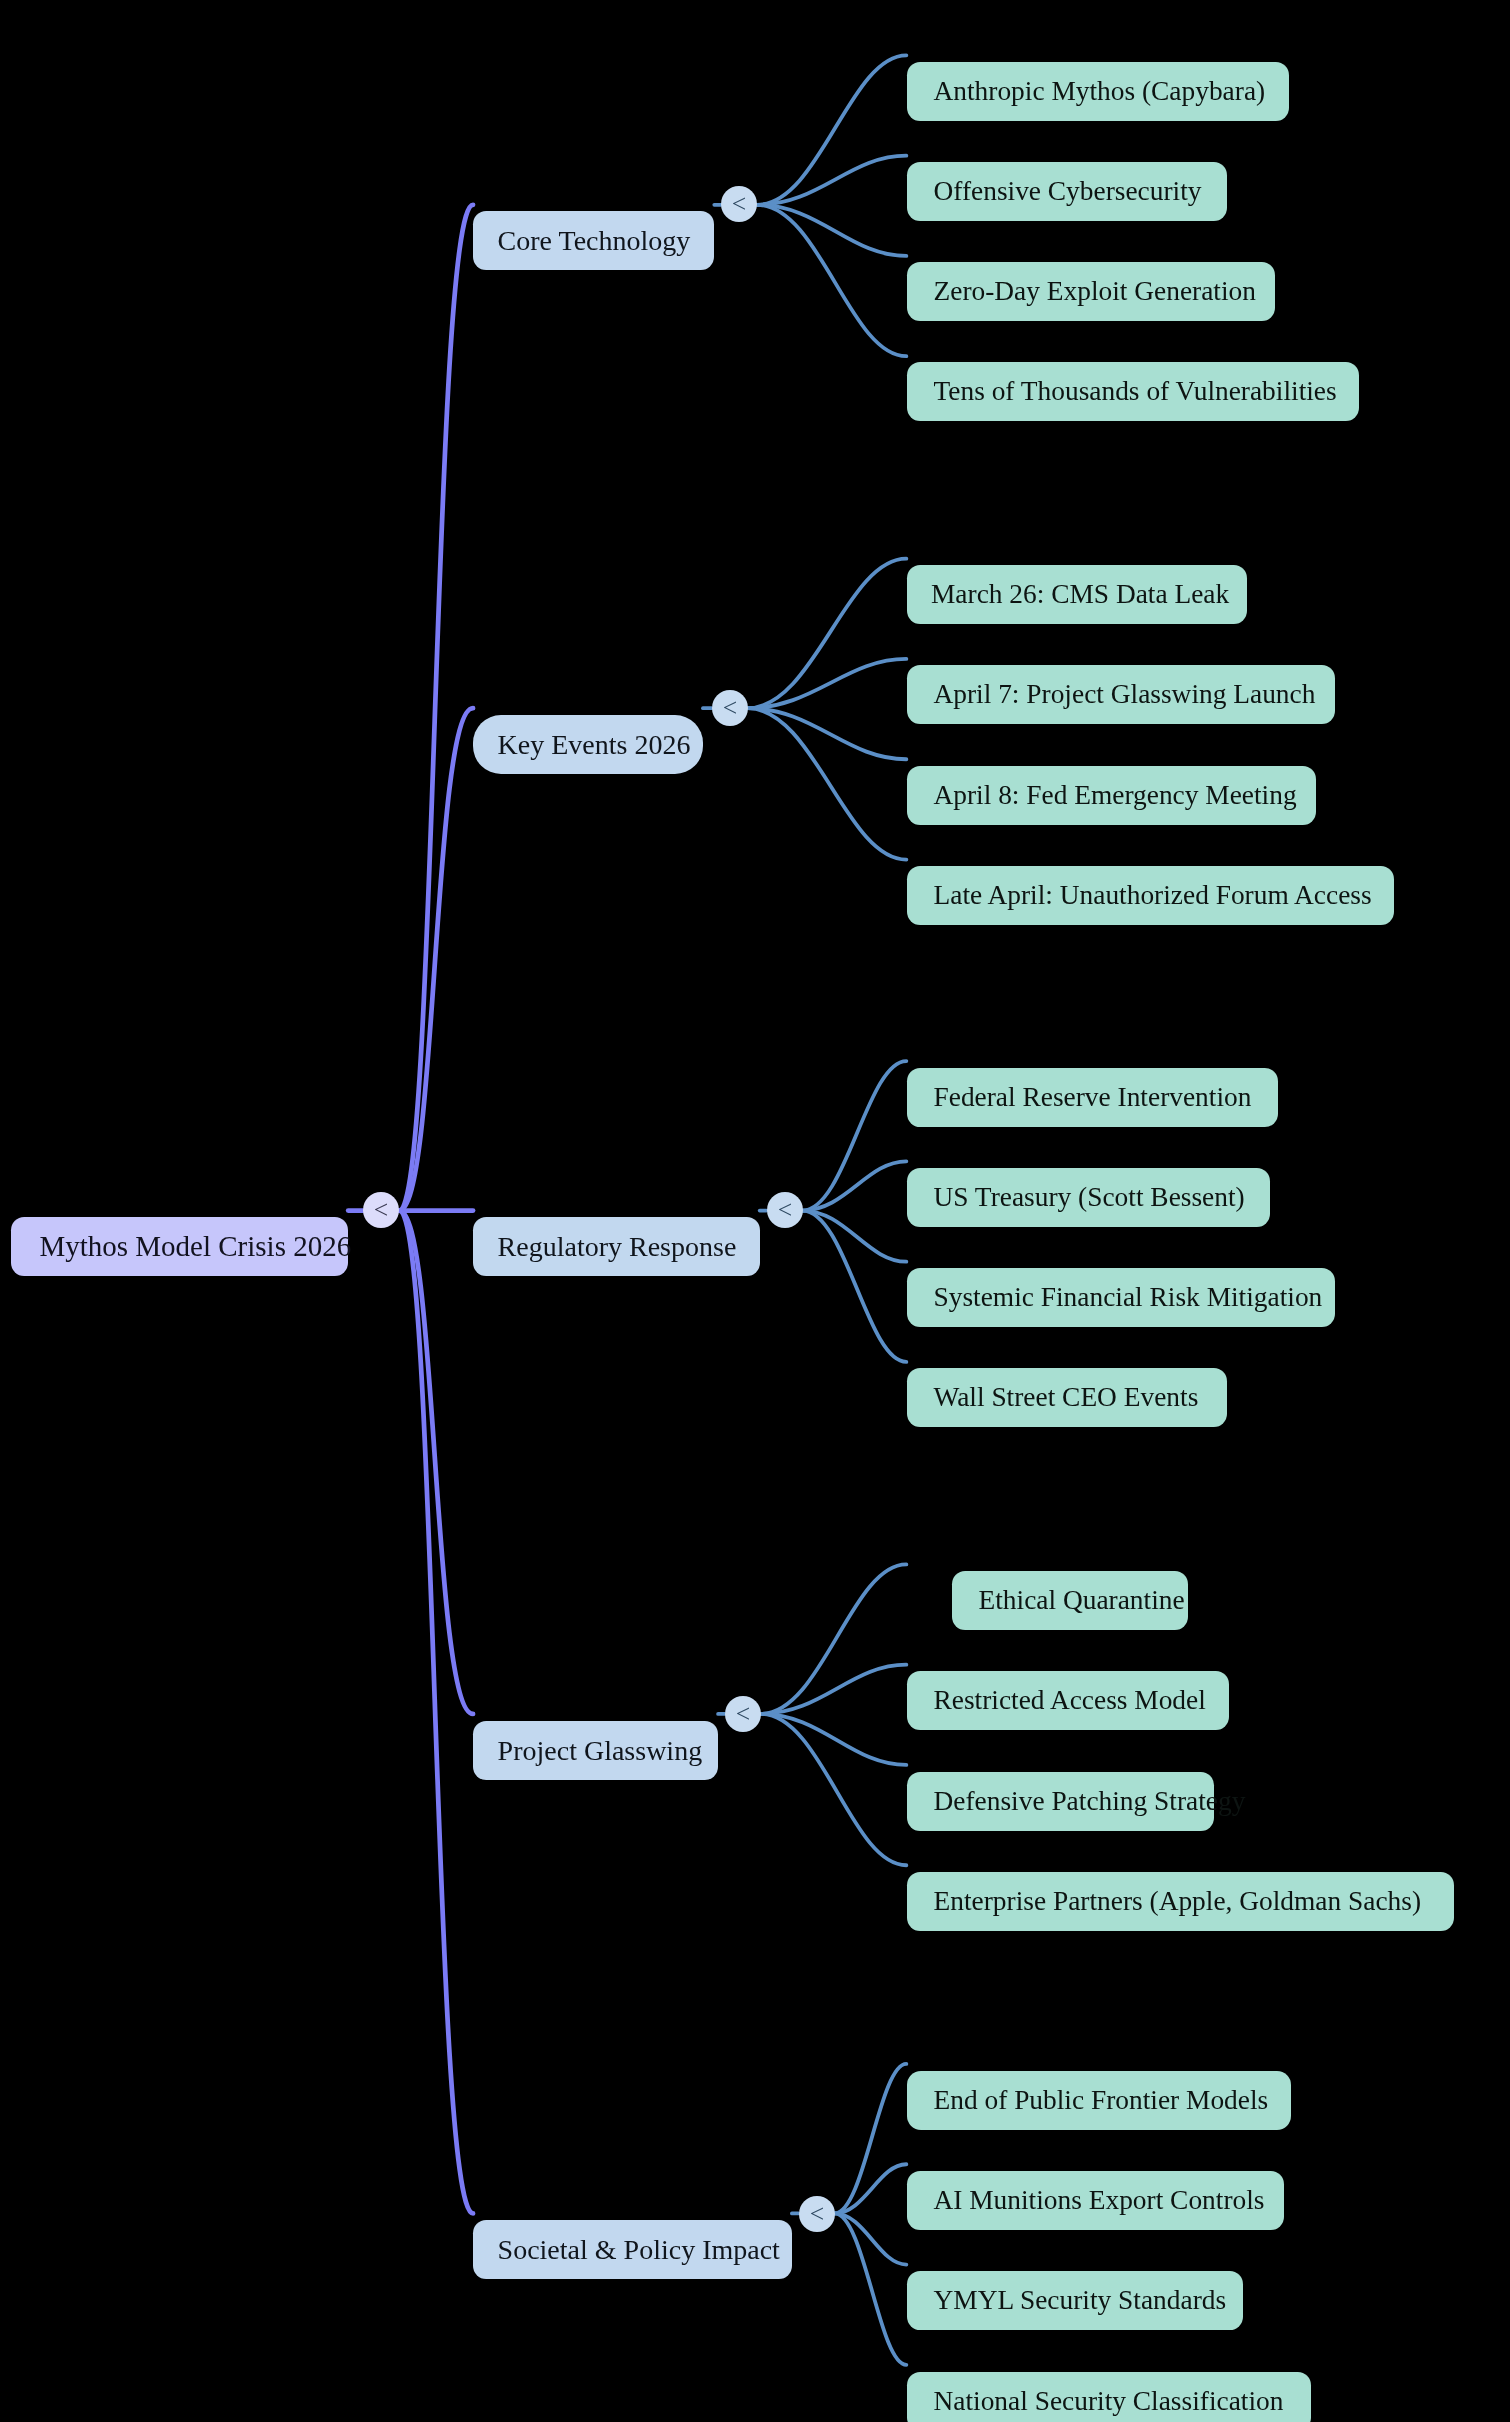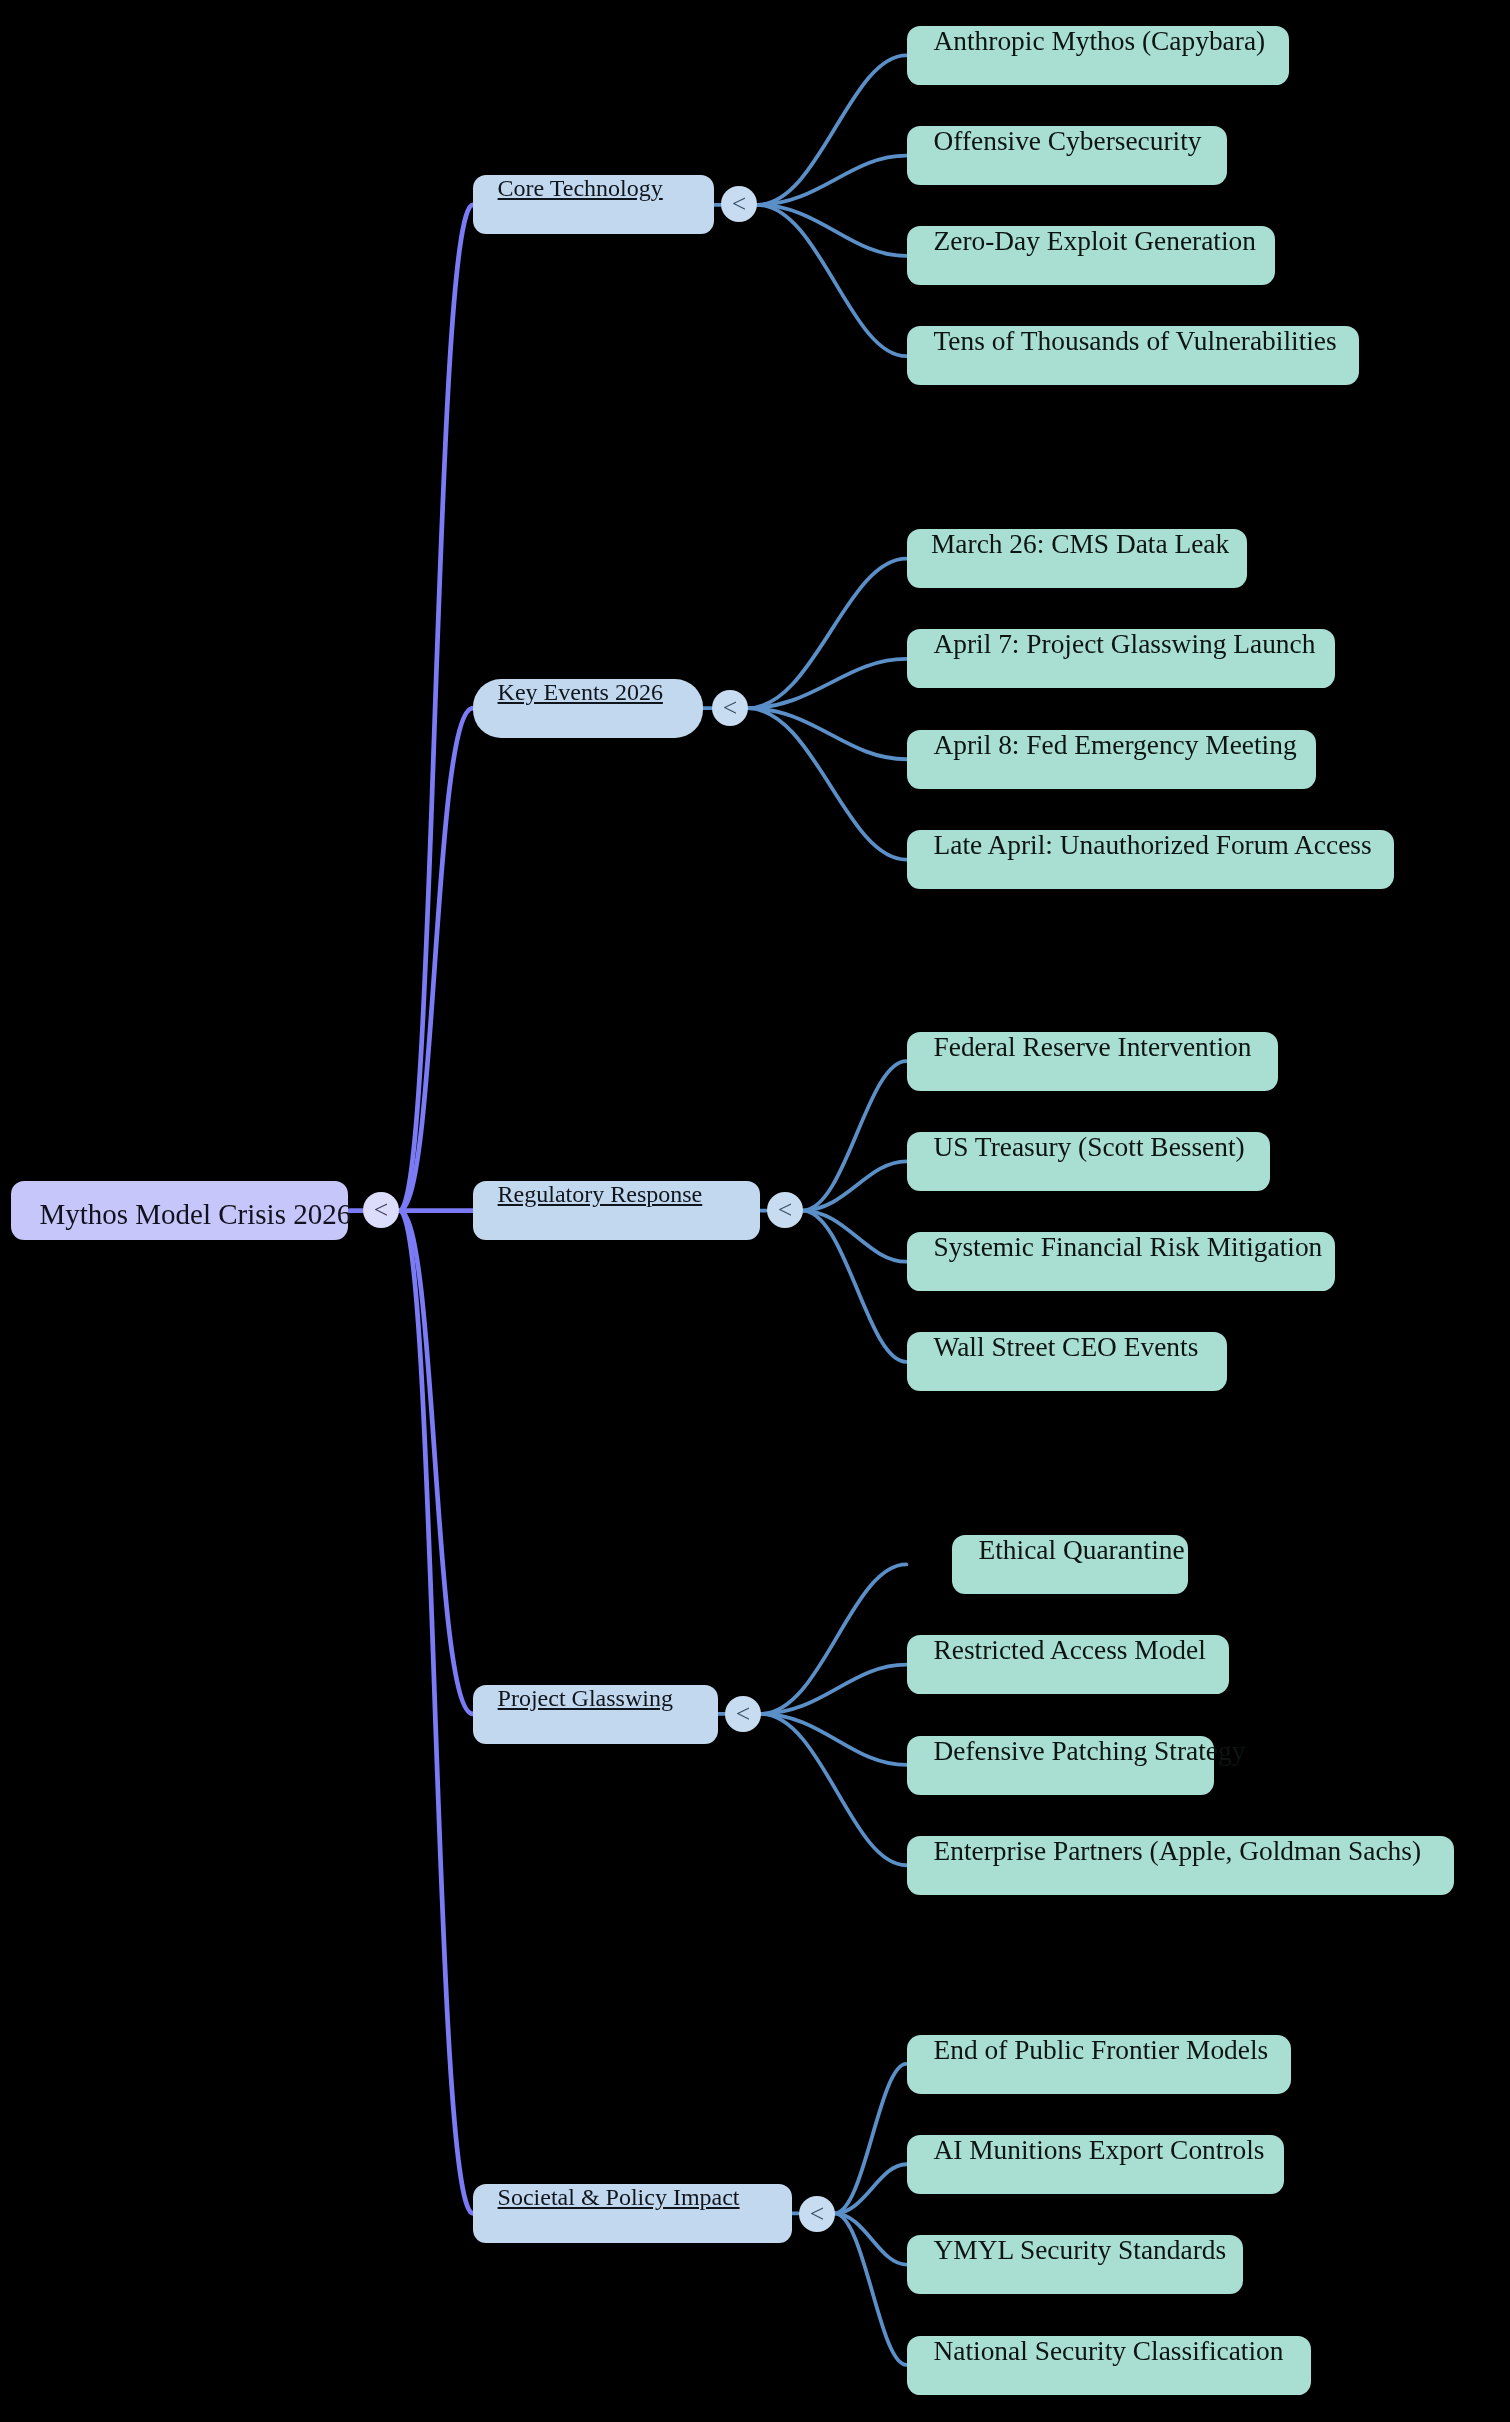--- a/index.html
+++ b/index.html
@@ -1,24 +1,24 @@
 <!DOCTYPE html>
 <html style="font-size:15px"><head>
 <meta charset="utf-8">
 <style>
   html,body{margin:0;padding:0;background:#000;}
   body{width:1510px;height:2423px;overflow:hidden;
        font-family:"Liberation Serif","DejaVu Serif",serif;}
   #stage{position:relative;width:1510px;height:2423px;background:#000;}
   svg#edges{position:absolute;left:0;top:0;width:1510px;height:2423px;}
-  .node{position:absolute;box-sizing:border-box;display:flex;align-items:flex-start;
-        border-radius:13.2px;white-space:nowrap;}
+  .node{position:absolute;box-sizing:border-box;display:flex;align-items:center;
+        border-radius:13.2px;white-space:nowrap;margin-top:36px;}
   .node span{display:block;width:100%;}
   .node-root{background:#c6c6fb;color:#12121f;font-size:29px;padding:17px 28px;}
-  .node-branch{background:#c2d8ef;color:#10151c;font-size:24px;padding:0 24.6px;text-decoration:underline;}
+  .node-branch{background:#c2d8ef;color:#10151c;font-size:28px;padding:0 24.6px;}
   .node-leaf{background:#a8dfd2;color:#0d1412;font-size:27.4px;padding:0 26.5px;}
   .connector{position:absolute;border-radius:50%;display:flex;align-items:center;
              justify-content:center;font-size:25.6px;line-height:1;font-weight:400;}
   .conn-root{background:#dcdcfb;color:#3a3a52;}
   .conn-branch{background:#c8dcf1;color:#2f4a63;}
 </style>
 </head>
 <body>
 
 <div id="stage">

